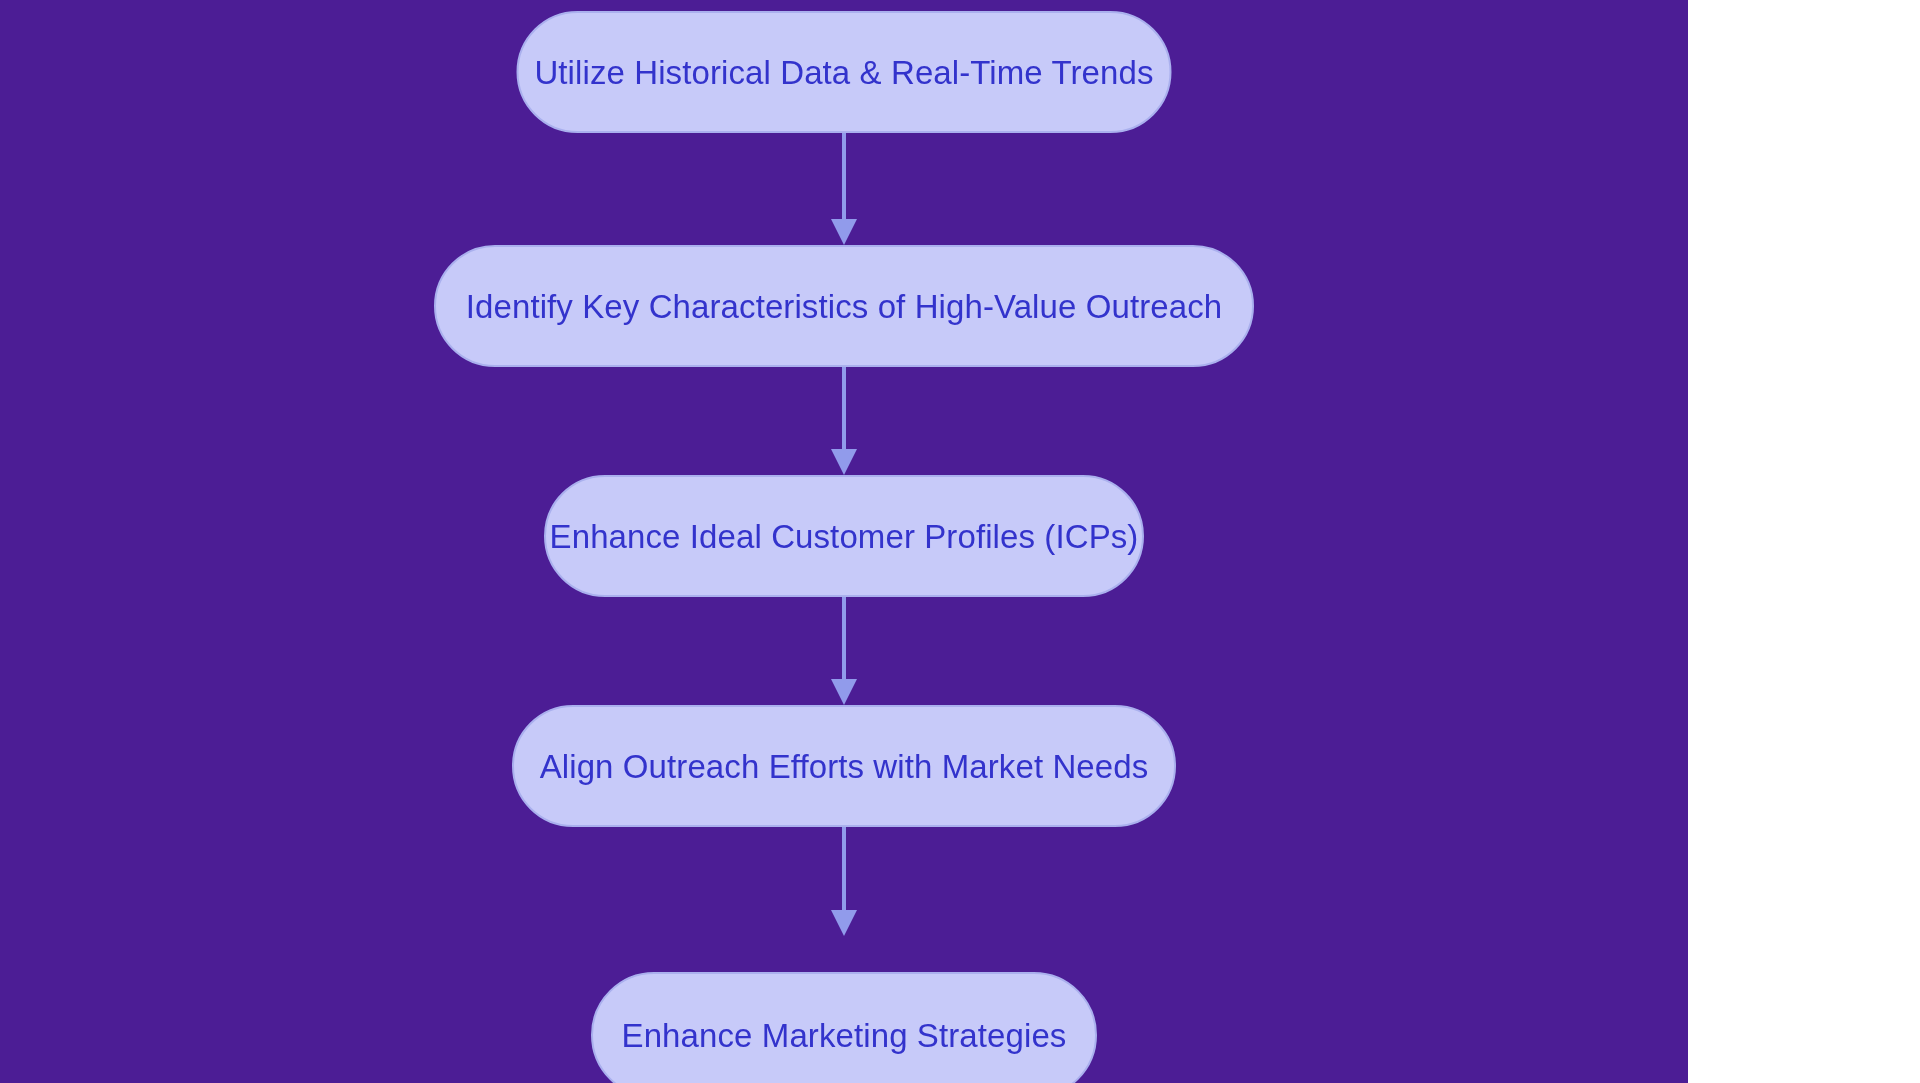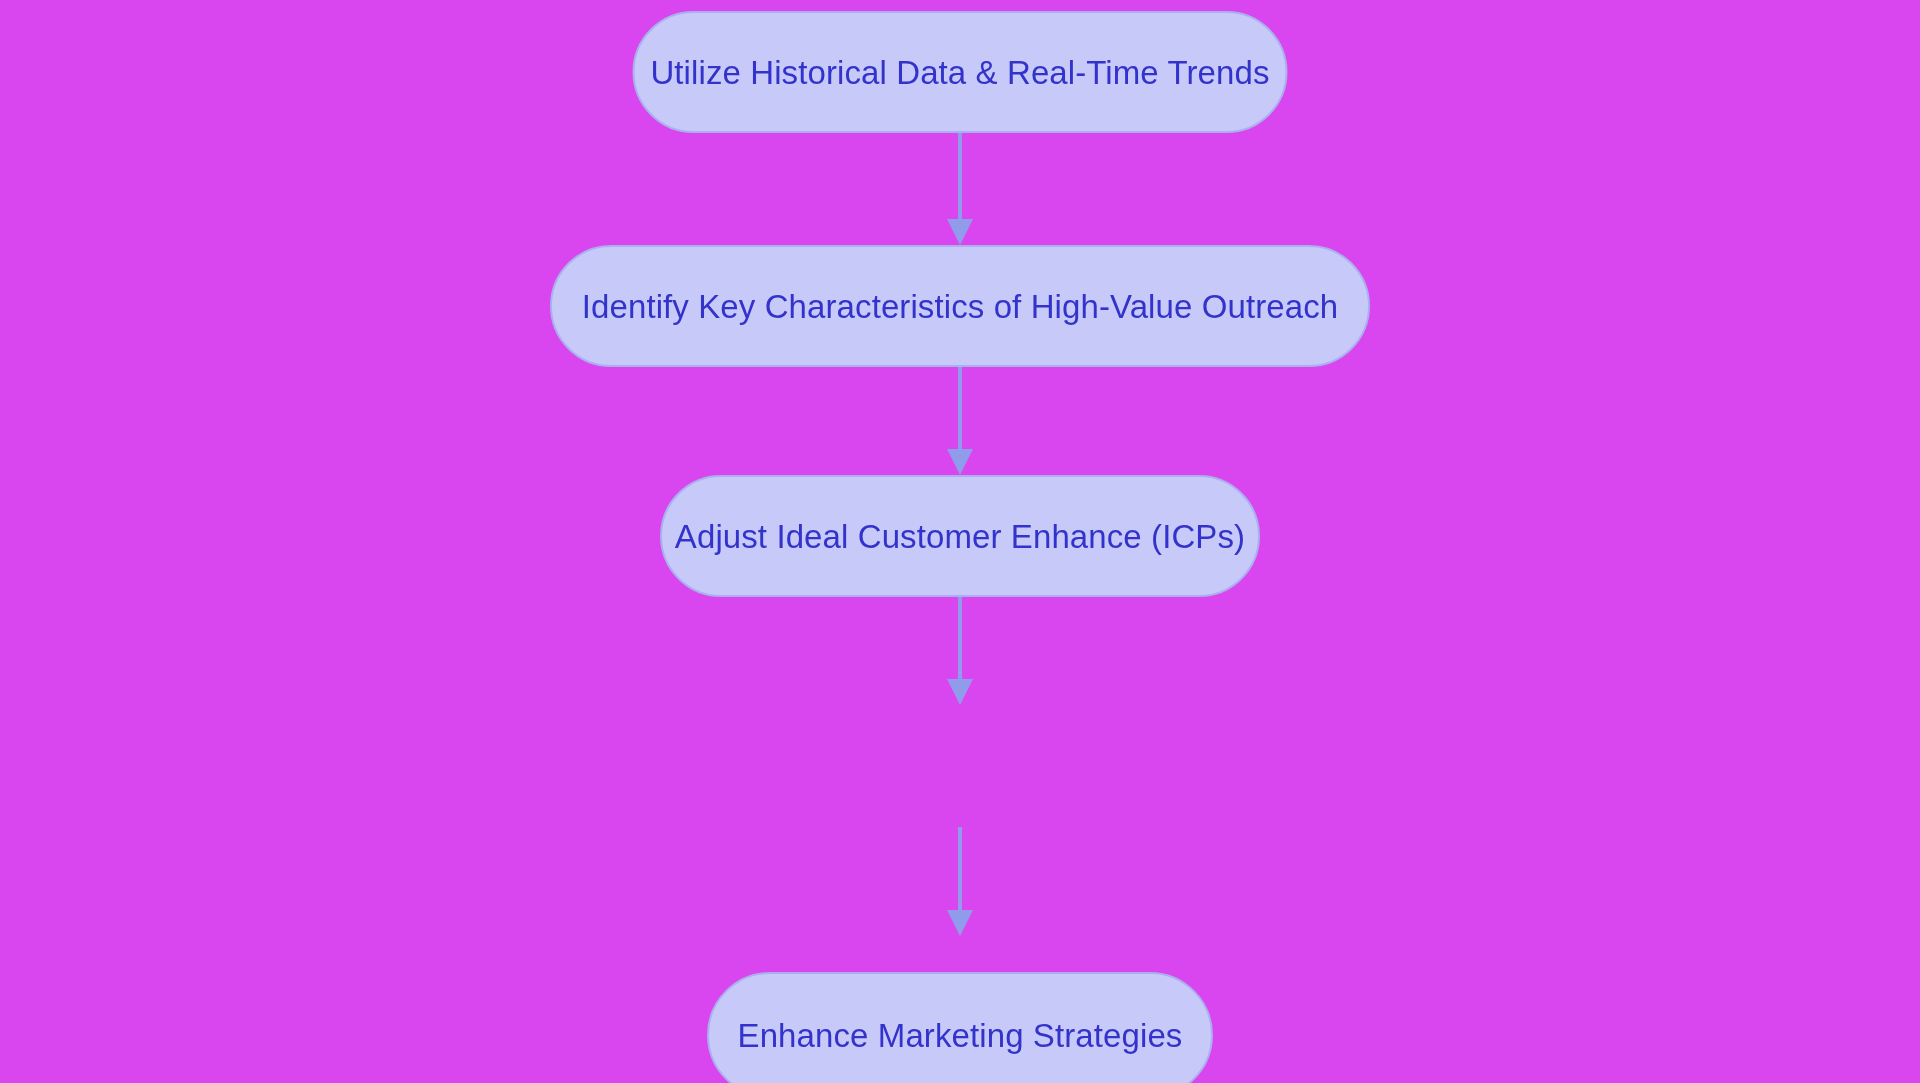--- a/index.html
+++ b/index.html
@@ -9,23 +9,23 @@
   }
   body {
     width: 1920px;
     height: 1083px;
     overflow: hidden;
     font-family: "Liberation Sans", sans-serif;
   }
 
   #flowchart {
     position: relative;
-    width: 1920px;
+    width: 1688px;
     height: 1083px;
-    background: #d946ef;
+    background: #4c1d95;
   }
 
   .node {
     position: absolute;
     box-sizing: border-box;
     background: #c7caf9;
     border: 2px solid #aab0ee;
     border-radius: 999px;
     display: flex;
     align-items: center;
@@ -84,28 +84,31 @@
   <div class="node node-1">
     <span class="node-label">Identify Key Characteristics of High-Value Outreach</span>
   </div>
 
   <svg class="connector conn-1" viewBox="0 0 40 108" width="40" height="108" preserveAspectRatio="none">
     <line class="conn-line" x1="20" y1="0" x2="20" y2="86"></line>
     <polygon class="conn-head" points="7,82 33,82 20,108"></polygon>
   </svg>
 
   <div class="node node-2">
-    <span class="node-label">Adjust Ideal Customer Enhance (ICPs)</span>
+    <span class="node-label">Enhance Ideal Customer Profiles (ICPs)</span>
   </div>
 
   <svg class="connector conn-2" viewBox="0 0 40 108" width="40" height="108" preserveAspectRatio="none">
     <line class="conn-line" x1="20" y1="0" x2="20" y2="86"></line>
     <polygon class="conn-head" points="7,82 33,82 20,108"></polygon>
   </svg>
 
+  <div class="node node-3">
+    <span class="node-label">Align Outreach Efforts with Market Needs</span>
+  </div>
 
   <svg class="connector conn-3" viewBox="0 0 40 109" width="40" height="109" preserveAspectRatio="none">
     <line class="conn-line" x1="20" y1="0" x2="20" y2="87"></line>
     <polygon class="conn-head" points="7,83 33,83 20,109"></polygon>
   </svg>
 
   <div class="node node-4">
     <span class="node-label">Enhance Marketing Strategies</span>
   </div>
 

